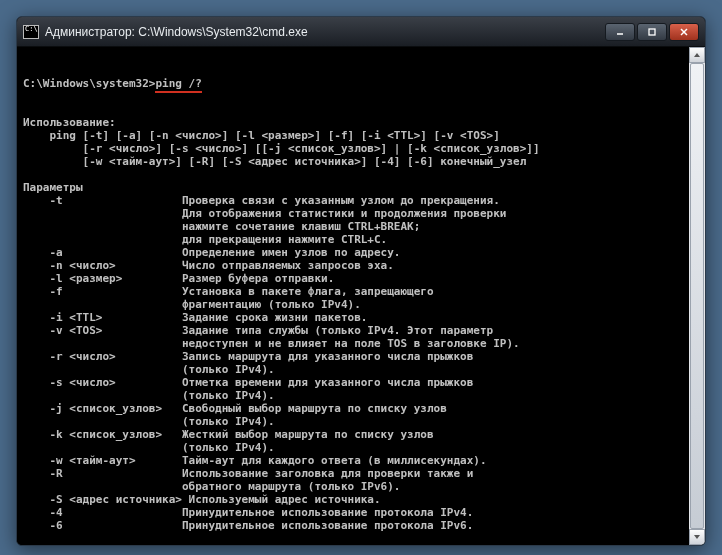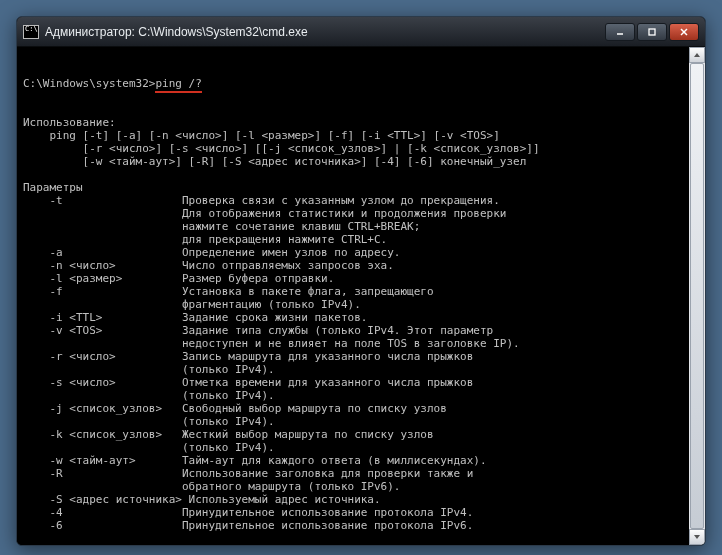--- a/index.html
+++ b/index.html
@@ -75,21 +75,21 @@
     background: #000;
     color: #c0c0c0;
     font-family: "Lucida Console", Consolas, monospace;
     font-size: 11px;
     line-height: 13px;
     padding: 4px 6px;
     white-space: pre;
     overflow: hidden;
     position: relative;
   }
-  .terminal .line { white-space: pre; }
+  .terminal .line { white-space: pre; font-weight: bold; }
   .terminal .cmd-highlight { border-bottom: 2px solid #d03020; padding-bottom: 1px; }
   .scrollbar {
     position: absolute;
     right: 0; top: 0; bottom: 0;
     width: 16px;
     background: #e8e8e8;
     display: flex;
     flex-direction: column;
   }
   .sb-btn {

